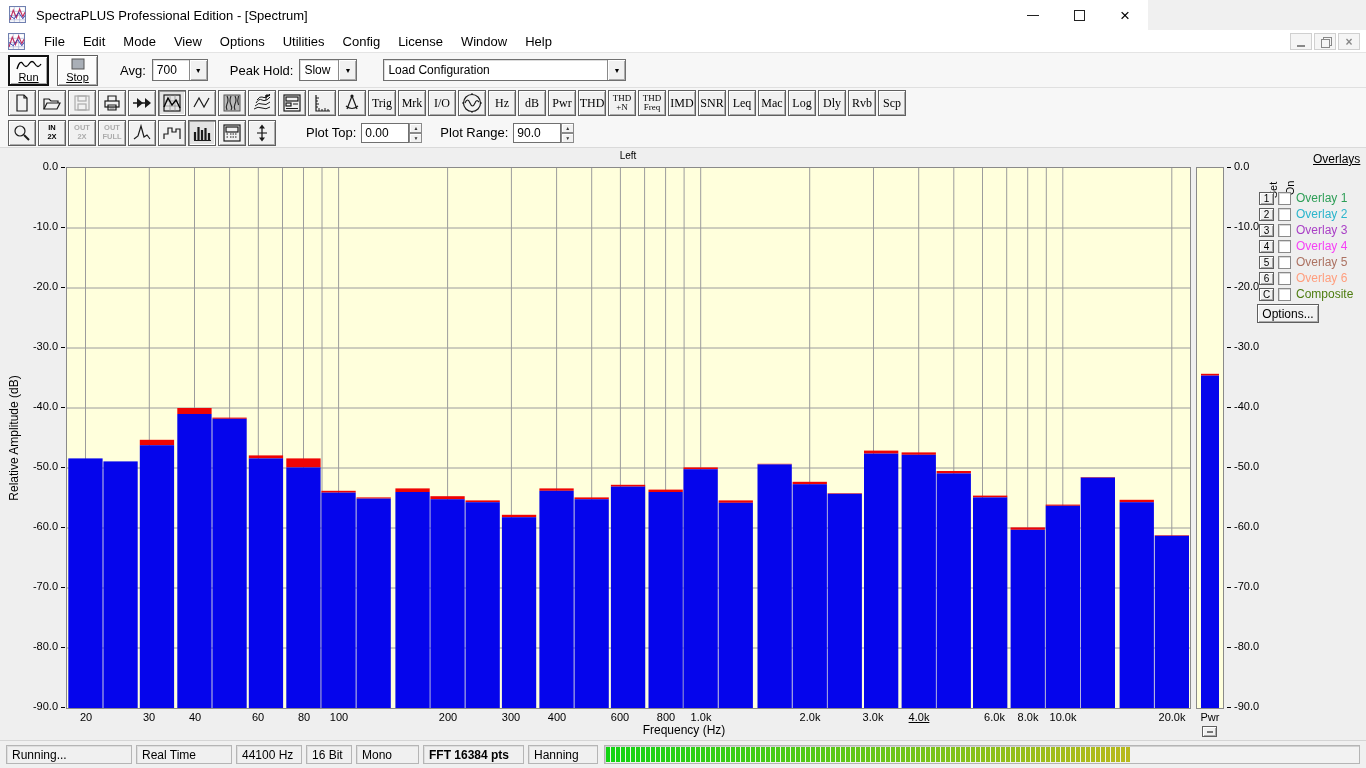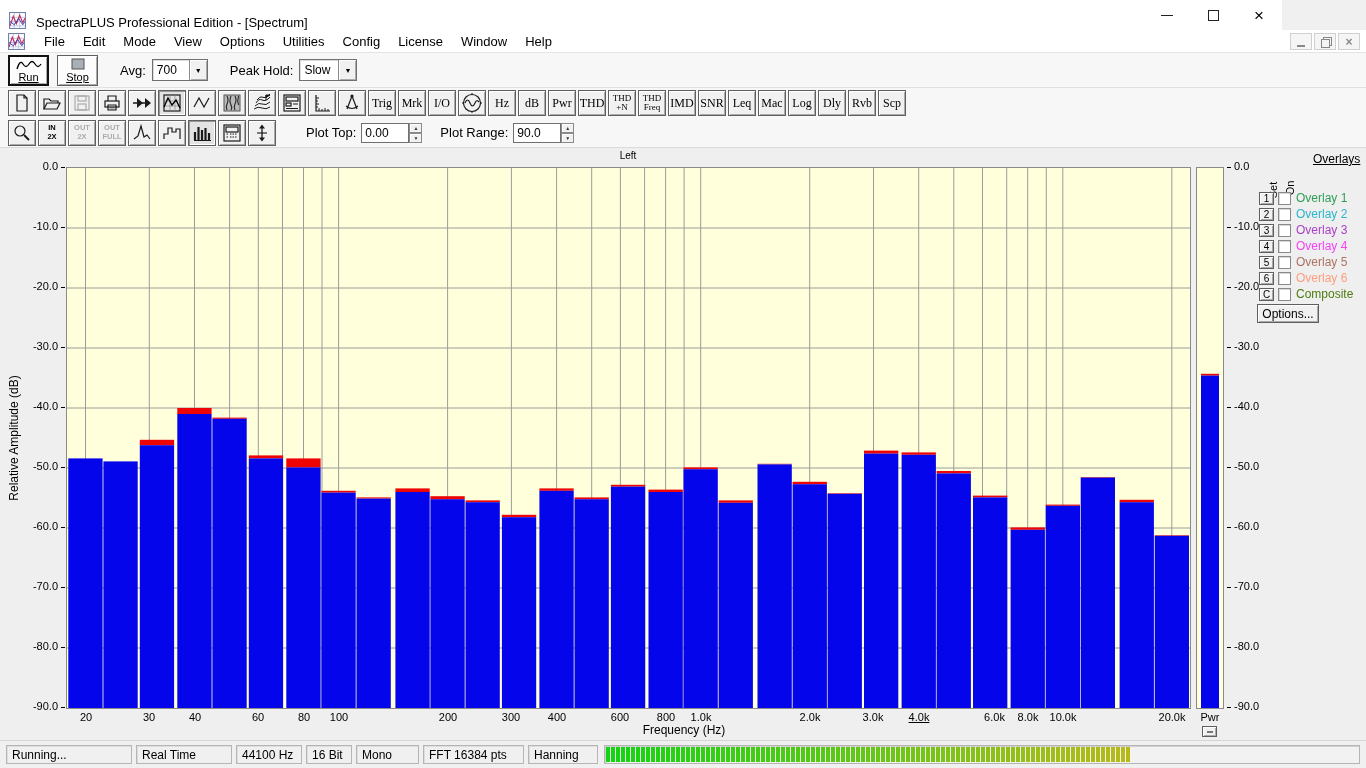--- a/index.html
+++ b/index.html
@@ -1,22 +1,22 @@
 <!DOCTYPE html>
 <html><head>
 <meta charset="utf-8">
 <style>
   * { margin:0; padding:0; box-sizing:border-box; }
   html,body { width:1366px; height:768px; overflow:hidden; background:#d8d8d8;
               font-family:"Liberation Sans", sans-serif; color:#000; }
   .window { position:absolute; inset:0; background:#F0F0F0; }
 
   
-  .titlebar { position:absolute; left:0; top:0; width:1282px; height:30px; background:#FFFFFF;
-              display:flex; align-items:flex-end; }
+  .titlebar { position:absolute; left:0; top:0; width:1148px; height:30px; background:#FFFFFF;
+              display:flex; align-items:center; }
   .titlebar .appicon { margin-left:9px; width:18px; height:18px; }
   .titlebar .title { margin-left:9px; font-size:13px; }
   .wincontrols { position:absolute; right:0; top:0; height:30px; display:flex; }
   .wincontrol { width:46px; height:30px; display:flex; align-items:center; justify-content:center; }
   .glyph-min { width:12px; height:0; border-top:1.4px solid #222; display:inline-block; }
   .glyph-max { width:11px; height:11px; border:1.4px solid #222; display:inline-block; }
   .glyph-close { font-size:17px; font-weight:400; line-height:1; }
 
   
   .menubar { position:absolute; left:0; top:30px; width:1366px; height:23px; background:#FFFFFF;
@@ -192,20 +192,24 @@
       <span class="cap">Stop</span>
     </div>
     <span class="tb-label">Avg:</span>
     <div class="combo" style="width:56px">
       <span class="val">700</span>
       <span class="drop">▼</span>
     </div>
     <span class="tb-label">Peak Hold:</span>
     <div class="combo" style="width:58px">
       <span class="val">Slow</span>
+      <span class="drop">▼</span>
+    </div>
+    <div class="combo" style="width:243px; margin-left:26px">
+      <span class="val">Load Configuration</span>
       <span class="drop">▼</span>
     </div>
   </div>
 
   <div class="toolbar2" id="toolbar2">
       <span style="width: 6px;"></span>
       <div class="ibtn btn3d">
         <span>
           <svg width="20" height="20" viewBox="0 0 20 20">
             <path d="M5 2 h7 l3 3 v13 H5 z" stroke="#1a1a1a" fill="none" stroke-width="1.2"></path>
@@ -673,21 +677,21 @@
       </div>
     </div>
   </div>
 
   <div class="statusbar" id="statusbar">
       <div class="sfield" style="left: 6px; width: 126px;">Running...</div>
       <div class="sfield" style="left: 136px; width: 96px;">Real Time</div>
       <div class="sfield" style="left: 236px; width: 66px;">44100 Hz</div>
       <div class="sfield" style="left: 306px; width: 46px;">16 Bit</div>
       <div class="sfield" style="left: 356px; width: 63px;">Mono</div>
-      <div class="sfield" style="left: 423px; width: 101px;">FFT 16384 pts</div>
+      <div class="sfield" style="left: 423px; width: 101px; font-weight: bold;">FFT 16384 pts</div>
       <div class="sfield" style="left: 528px; width: 70px;">Hanning</div>
       <div class="meter" style="left: 604px; width: 756px;">
         <svg width="754" height="17">
           <rect x="1" y="1" width="4" height="15" fill="rgb(18,212,18)"></rect>
           <rect x="6" y="1" width="4" height="15" fill="rgb(20,212,18)"></rect>
           <rect x="11" y="1" width="4" height="15" fill="rgb(21,211,18)"></rect>
           <rect x="16" y="1" width="4" height="15" fill="rgb(23,211,18)"></rect>
           <rect x="21" y="1" width="4" height="15" fill="rgb(24,211,18)"></rect>
           <rect x="26" y="1" width="4" height="15" fill="rgb(26,211,18)"></rect>
           <rect x="31" y="1" width="4" height="15" fill="rgb(28,210,19)"></rect>

